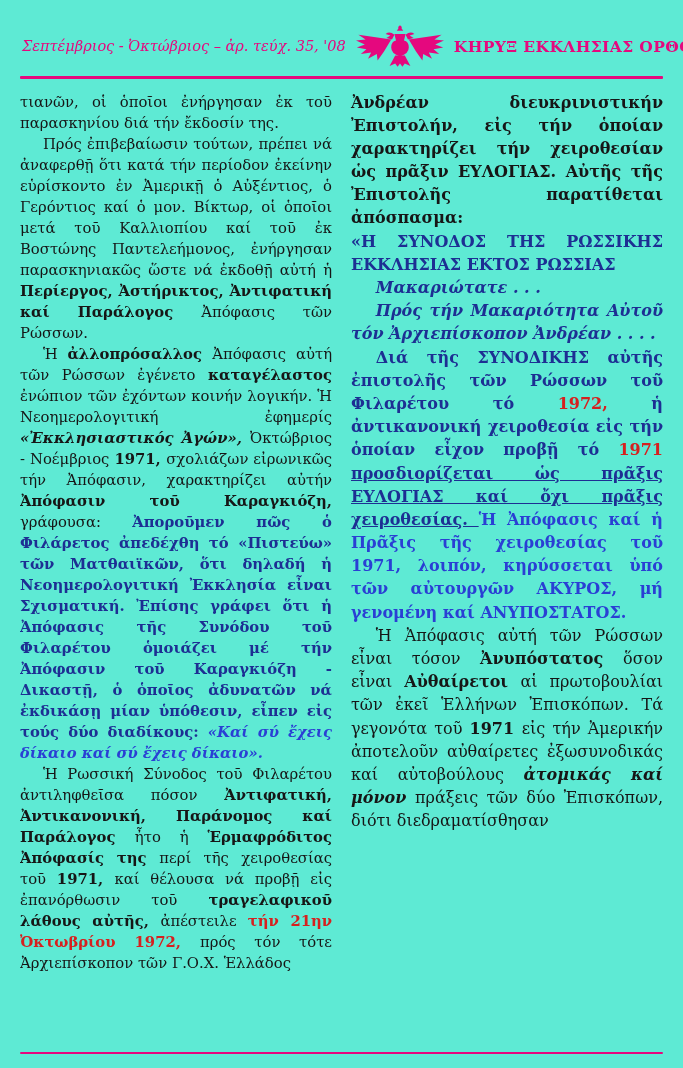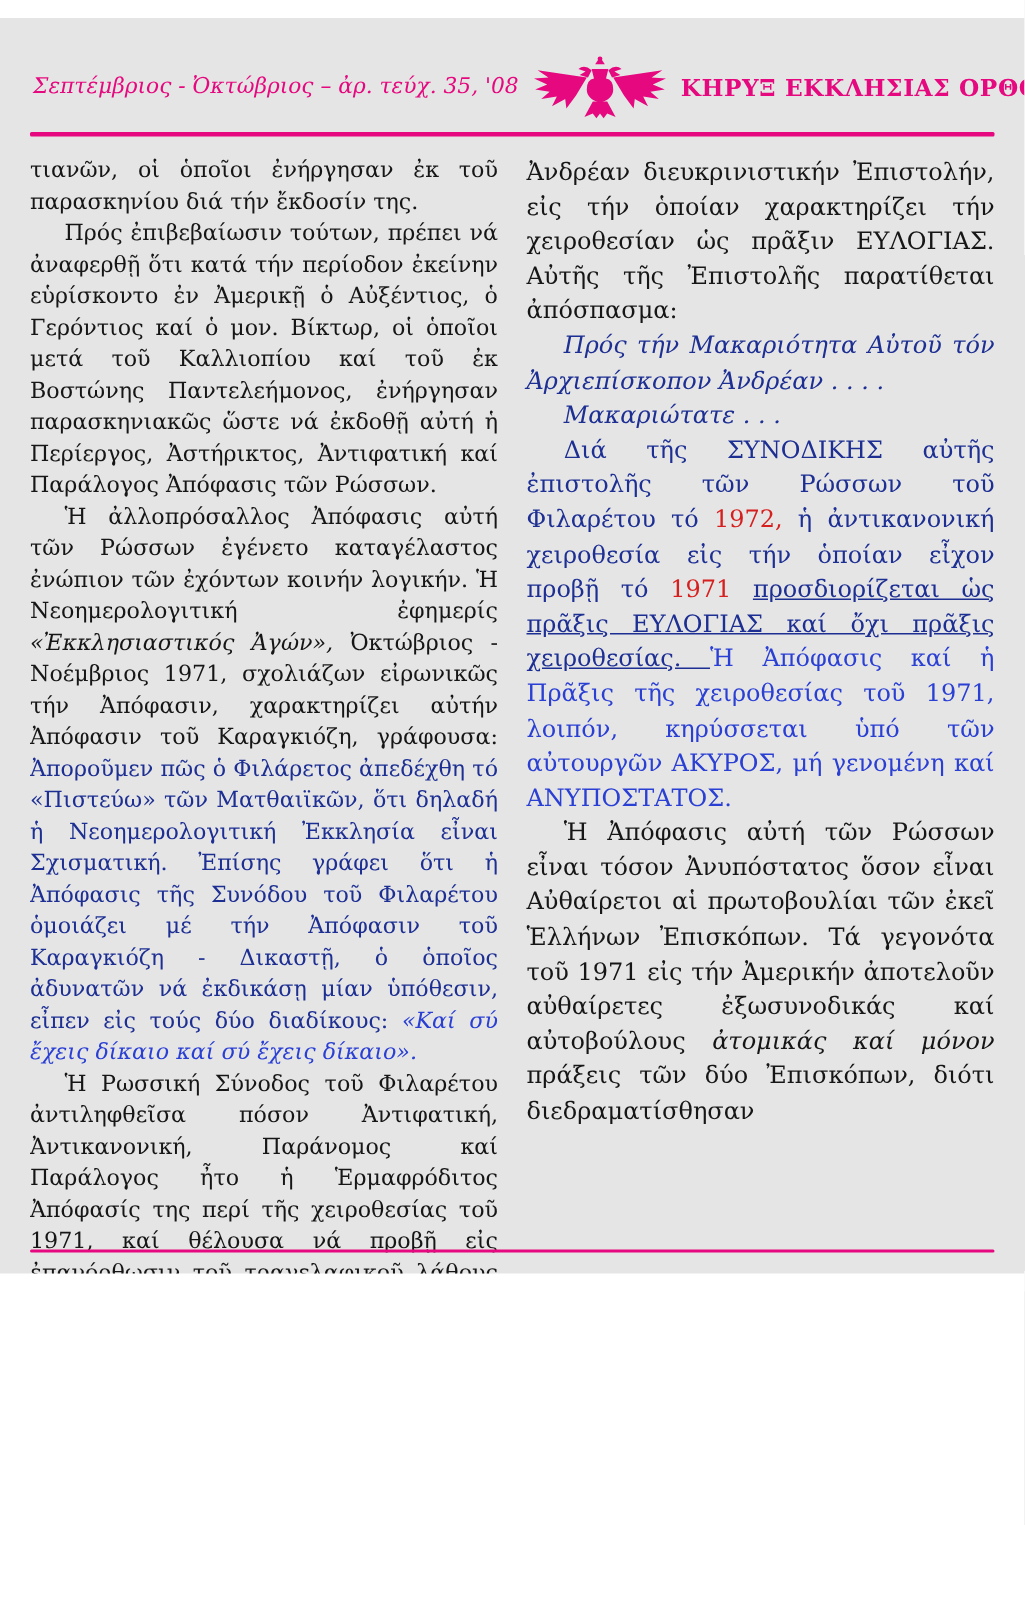--- a/index.html
+++ b/index.html
@@ -5,41 +5,41 @@
   :root{
     --magenta:#e5087e;
     --dark-blue:#1d2f93;
     --bright-blue:#2a3fd4;
     --red:#d6201f;
     --ink:#161616;
   }
   html,body{margin:0;padding:0;background:#ffffff;}
   body{font-family:"DejaVu Serif","Liberation Serif",serif;}
   .page{
-    width:683px;height:837px;box-sizing:border-box;
+    width:683px;height:1068px;box-sizing:border-box;
     padding:18px 20px 0 20px;position:relative;overflow:hidden;
-    background:#e5e5e5;margin:12px auto;
+    background:#5eead4;margin:0 auto;
   }
   .hdr{
     display:flex;align-items:center;justify-content:space-between;
     color:var(--magenta);height:56px;padding:0 2px;
   }
   .hdr-left{font-style:italic;font-size:14.5px;white-space:nowrap;}
   .hdr-right{font-size:15.5px;font-weight:600;letter-spacing:.4px;white-space:nowrap;}
   .hdr-emblem{flex:0 0 auto;display:flex;align-items:flex-end;margin:0 6px;}
   .rule{height:2.5px;background:var(--magenta);border-radius:1px;}
   .rule-top{margin:2px 0 12px 0;}
   .rule-bottom{position:absolute;left:20px;right:20px;bottom:14px;}
   .columns{display:flex;gap:19px;height:948px;overflow:hidden;}
   .col{flex:1;text-align:justify;color:var(--ink);}
   .col-left{font-size:14.8px;line-height:1.42;}
   .col-right{font-size:16px;line-height:1.45;}
   .para{margin:0;}
   .para.indent{text-indent:1.55em;}
-  .r-b{font-weight:400;}
+  .r-b{font-weight:700;}
   .r-i{font-style:italic;}
   .r-u{text-decoration:underline;}
   .c-blue{color:var(--dark-blue);}
   .c-bblue{color:var(--bright-blue);}
   .c-red{color:var(--red);}
 </style>
 </head>
 <body>
 
 <div class="page">
@@ -70,22 +70,23 @@
 
   <main class="columns">
     <section class="col col-left">
         <p class="para"><span>τιανῶν, οἱ ὁποῖοι ἐνήργησαν ἐκ τοῦ παρασκηνίου διά τήν ἔκδοσίν της.</span></p>
         <p class="para indent"><span>Πρός ἐπιβεβαίωσιν τούτων, πρέπει νά ἀναφερθῇ ὅτι κατά τήν περίοδον ἐκείνην εὑρίσκοντο ἐν Ἀμερικῇ ὁ Αὐξέντιος, ὁ Γερόντιος καί ὁ μον. Βίκτωρ, οἱ ὁποῖοι μετά τοῦ Καλλιοπίου καί τοῦ ἐκ Βοστώνης Παντελεήμονος, ἐνήργησαν παρασκηνιακῶς ὥστε νά ἐκδοθῇ αὐτή ἡ </span><span class="r-b">Περίεργος, Ἀστήρικτος, Ἀντιφατική καί Παράλογος </span><span>Ἀπόφασις τῶν Ρώσσων.</span></p>
         <p class="para indent"><span>Ἡ </span><span class="r-b">ἀλλοπρόσαλλος </span><span>Ἀπόφασις αὐτή τῶν Ρώσσων ἐγένετο </span><span class="r-b">καταγέλαστος </span><span>ἐνώπιον τῶν ἐχόντων κοινήν λογικήν. Ἡ Νεοημερολογιτική ἐφημερίς </span><span class="r-b r-i">«Ἐκκλησιαστικός Ἀγών», </span><span>Ὀκτώβριος - Νοέμβριος </span><span class="r-b">1971, </span><span>σχολιάζων εἰρωνικῶς τήν Ἀπόφασιν, χαρακτηρίζει αὐτήν </span><span class="r-b">Ἀπόφασιν τοῦ Καραγκιόζη, </span><span>γράφουσα: </span><span class="r-b c-blue">Ἀποροῦμεν πῶς ὁ Φιλάρετος ἀπεδέχθη τό «Πιστεύω» τῶν Ματθαιϊκῶν, ὅτι δηλαδή ἡ Νεοημερολογιτική Ἐκκλησία εἶναι Σχισματική. Ἐπίσης γράφει ὅτι ἡ Ἀπόφασις τῆς Συνόδου τοῦ Φιλαρέτου ὁμοιάζει μέ τήν Ἀπόφασιν τοῦ Καραγκιόζη - Δικαστῇ, ὁ ὁποῖος ἀδυνατῶν νά ἐκδικάσῃ μίαν ὑπόθεσιν, εἶπεν εἰς τούς δύο διαδίκους: </span><span class="r-b r-i c-bblue">«Καί σύ ἔχεις δίκαιο καί σύ ἔχεις δίκαιο».</span></p>
         <p class="para indent"><span>Ἡ Ρωσσική Σύνοδος τοῦ Φιλαρέτου ἀντιληφθεῖσα πόσον </span><span class="r-b">Ἀντιφατική, Ἀντικανονική, Παράνομος καί Παράλογος </span><span>ἦτο ἡ </span><span class="r-b">Ἑρμαφρόδιτος Ἀπόφασίς της </span><span>περί τῆς χειροθεσίας τοῦ </span><span class="r-b">1971, </span><span>καί θέλουσα νά προβῇ εἰς ἐπανόρθωσιν τοῦ </span><span class="r-b">τραγελαφικοῦ λάθους αὐτῆς, </span><span>ἀπέστειλε </span><span class="r-b c-red">τήν 21ην Ὀκτωβρίου 1972, </span><span>πρός τόν τότε Ἀρχιεπίσκοπον τῶν Γ.Ο.Χ. Ἑλλάδος</span></p>
       </section>
     <section class="col col-right">
         <p class="para"><span class="r-b">Ἀνδρέαν διευκρινιστικήν Ἐπιστολήν, εἰς τήν ὁποίαν χαρακτηρίζει τήν χειροθεσίαν ὡς πρᾶξιν ΕΥΛΟΓΙΑΣ. Αὐτῆς τῆς Ἐπιστολῆς παρατίθεται ἀπόσπασμα:</span></p>
+        <p class="para"><span class="r-b c-blue">«Η ΣΥΝΟΔΟΣ ΤΗΣ ΡΩΣΣΙΚΗΣ ΕΚΚΛΗΣΙΑΣ ΕΚΤΟΣ ΡΩΣΣΙΑΣ</span></p>
+        <p class="para indent"><span class="r-b r-i c-blue">Μακαριώτατε . . .</span></p>
         <p class="para indent"><span class="r-b r-i c-blue">Πρός τήν Μακαριότητα Αὐτοῦ τόν Ἀρχιεπίσκοπον Ἀνδρέαν . . . .</span></p>
-        <p class="para indent"><span class="r-b r-i c-blue">Μακαριώτατε . . .</span></p>
         <p class="para indent"><span class="r-b c-blue">Διά τῆς ΣΥΝΟΔΙΚΗΣ αὐτῆς ἐπιστολῆς τῶν Ρώσσων τοῦ Φιλαρέτου τό </span><span class="r-b c-red">1972, </span><span class="r-b c-blue">ἡ ἀντικανονική χειροθεσία εἰς τήν ὁποίαν εἶχον προβῇ τό </span><span class="r-b c-red">1971 </span><span class="r-b r-u c-blue">προσδιορίζεται ὡς πρᾶξις ΕΥΛΟΓΙΑΣ καί ὄχι πρᾶξις χειροθεσίας. </span><span class="r-b c-bblue">Ἡ Ἀπόφασις καί ἡ Πρᾶξις τῆς χειροθεσίας τοῦ 1971, λοιπόν, κηρύσσεται ὑπό τῶν αὐτουργῶν ΑΚΥΡΟΣ, μή γενομένη καί ΑΝΥΠΟΣΤΑΤΟΣ.</span></p>
         <p class="para indent"><span>Ἡ Ἀπόφασις αὐτή τῶν Ρώσσων εἶναι τόσον </span><span class="r-b">Ἀνυπόστατος </span><span>ὅσον εἶναι </span><span class="r-b">Αὐθαίρετοι </span><span>αἱ πρωτοβουλίαι τῶν ἐκεῖ Ἑλλήνων Ἐπισκόπων. Τά γεγονότα τοῦ </span><span class="r-b">1971 </span><span>εἰς τήν Ἀμερικήν ἀποτελοῦν αὐθαίρετες ἐξωσυνοδικάς καί αὐτοβούλους </span><span class="r-b r-i">ἀτομικάς καί μόνον </span><span>πράξεις τῶν δύο Ἐπισκόπων, διότι διεδραματίσθησαν </span></p>
       </section>
   </main>
 
   <div class="rule rule-bottom"></div>
 
 </div>
 
 </body></html>

